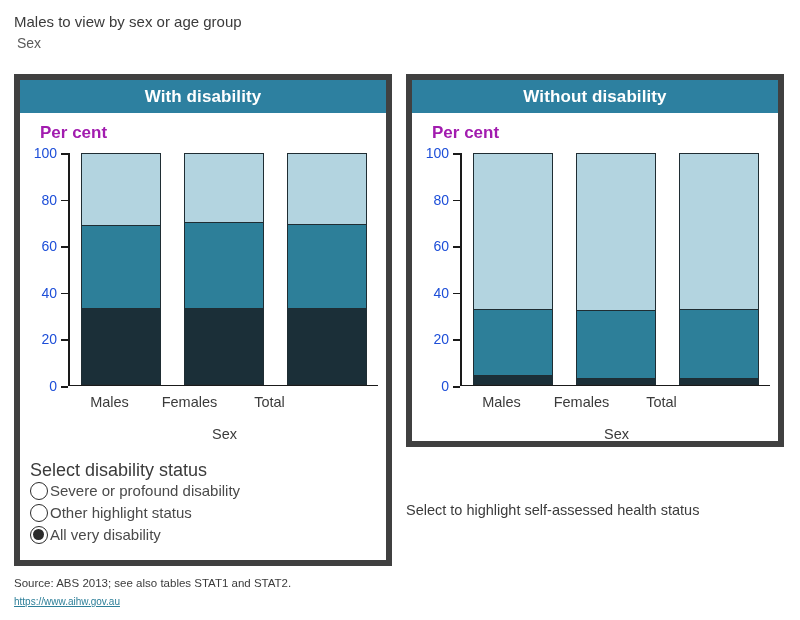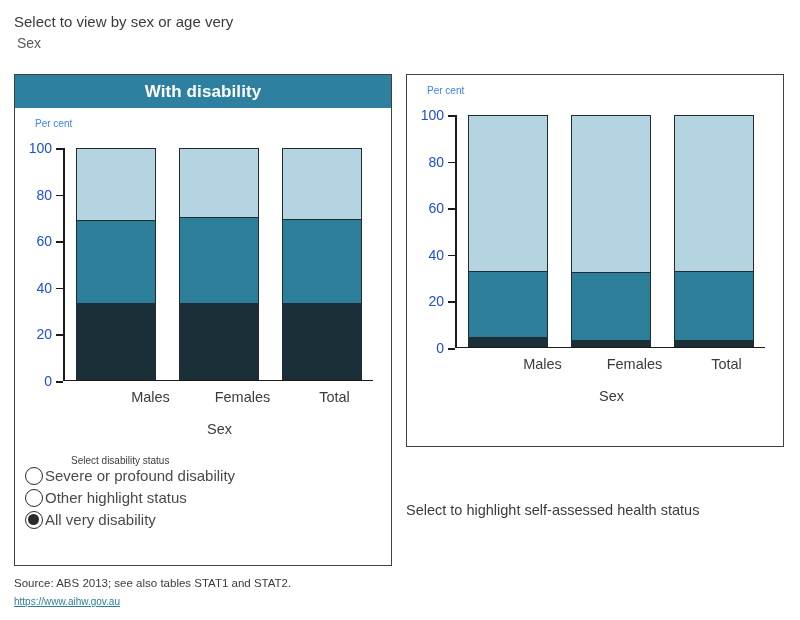--- a/index.html
+++ b/index.html
@@ -34,21 +34,21 @@
     color: #5a5a5a;
     line-height: 19px;
     margin-top: 3px;
     margin-left: 3px;
   }
 
   
   .panel {
     position: absolute;
     box-sizing: border-box;
-    border: 1px solid #404040;
+    border: 6px solid #404040;
     background: #ffffff;
   }
   #panel-left  { left: 14px;  top: 74px; width: 378px; height: 492px; }
   #panel-right { left: 406px; top: 74px; width: 378px; height: 373px; }
 
   .panel-header {
     height: 33px;
     background: #2d80a0;
     color: #ffffff;
     font-size: 17px;
@@ -61,22 +61,23 @@
 
   
   .plot-area {
     position: relative;
     height: 340px;
   }
   .axis-unit {
     position: absolute;
     left: 20px;
     top: 10px;
-    font-size: 10px;
-    color: #3b82f6;
+    font-size: 17px;
+    color: #a21caf;
+    font-weight: bold;
   }
   .plot-inner {
     position: absolute;
     left: 48px;
     top: 40px;
     width: 310px;
     height: 233px;
   }
   
   .y-axis {
@@ -143,22 +144,21 @@
     width: 100%;
   }
   .seg:last-child { border-bottom-width: 1px; }
 
   .x-tick-labels {
     position: absolute;
     left: 49.5px;
     top: 281px;
     width: 310px;
     display: flex;
-    justify-content: flex-end;
-    gap: 12px;
+    justify-content: flex-start;
   }
   .x-tick-labels span {
     width: 80px;
     text-align: center;
     font-size: 14.5px;
     color: #3b3b3b;
   }
   .x-axis-title {
     position: absolute;
     left: 49.5px;
@@ -170,24 +170,23 @@
   }
 
   
   #radio-control {
     position: absolute;
     left: 10px;
     top: 380px;
     width: 350px;
   }
   #radio-control .ctl-title {
-    font-size: 10px;
+    font-size: 18px;
     color: #3b3b3b;
     margin-bottom: 1px;
-    margin-left: 46px;
   }
   .radio-row {
     display: flex;
     align-items: flex-start;
     height: 22px;
   }
   .radio-mark {
     width: 18px;
     height: 18px;
     border-radius: 50%;
@@ -262,21 +261,21 @@
     color: #2d7f99;
     text-decoration: underline;
     line-height: 15px;
     display: inline-block;
   }
 </style>
 </head>
 <body>
 
 <div id="top-selector">
-  <div class="sel-label">Select to view by sex or age very</div>
+  <div class="sel-label">Males to view by sex or age group</div>
   <div class="sel-value">Sex</div>
 </div>
 
 <div class="panel" id="panel-left">
   <div class="panel-header">With disability</div>
 
   <div class="plot-area">
     <div class="axis-unit">Per cent</div>
     <div class="plot-inner">
       <div class="y-axis"></div>
@@ -346,20 +345,21 @@
         </div>
         <div class="radio-row">
           <span class="radio-mark checked"></span>
           <span class="radio-label">All very disability</span>
         </div>
       </div>
   </div>
 </div>
 
 <div class="panel" id="panel-right">
+  <div class="panel-header">Without disability</div>
 
   <div class="plot-area">
     <div class="axis-unit">Per cent</div>
     <div class="plot-inner">
       <div class="y-axis"></div>
       <div class="x-axis"></div>
       <div class="ticks" id="ticks-right">
           <div class="tick-wrap" style="top: 0px;">
             <div class="tick" style="top: 0px;"></div>
             <div class="tick-label">100</div>

